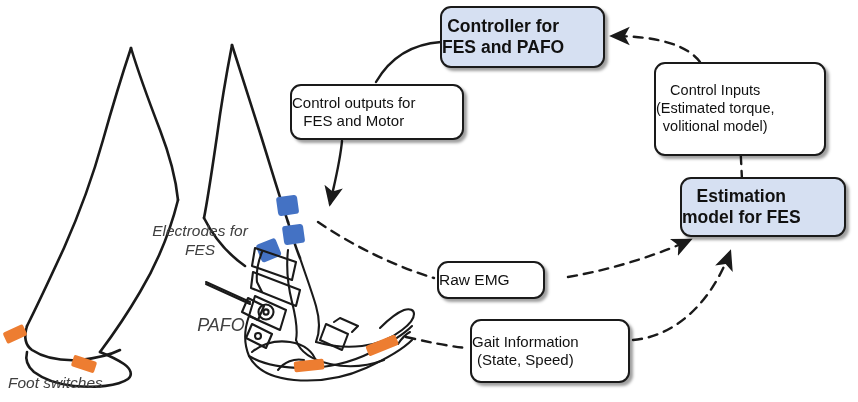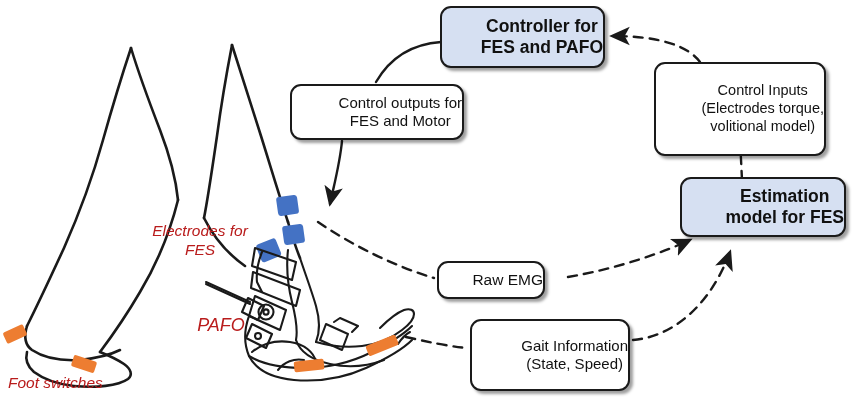--- a/index.html
+++ b/index.html
@@ -4,34 +4,34 @@
 <style>
   html,body{margin:0;padding:0;background:#ffffff;}
   body{width:858px;height:402px;overflow:hidden;
        font-family:"Liberation Sans", sans-serif;}
   #stage{position:relative;width:858px;height:402px;background:#fff;}
   #wires{position:absolute;left:0;top:0;width:858px;height:402px;}
   #figure{position:absolute;left:0;top:0;width:858px;height:402px;}
 
   .node{position:absolute;box-sizing:border-box;
         border:2px solid #1a1a1a;border-radius:11px;background:#ffffff;
-        display:flex;align-items:center;justify-content:flex-end;text-align:center;
+        display:flex;align-items:center;justify-content:flex-start;text-align:center;
         box-shadow:3px 3px 3px rgba(0,0,0,0.38);
         color:#111;line-height:1.22;}
   .node.accent{background:#D6E0F2;font-weight:bold;}
   .node .ln{display:block;white-space:nowrap;}
 
   #n-controller{left:440px;top:6px;width:165px;height:62px;font-size:17.5px;}
   #n-outputs   {left:290px;top:84px;width:174px;height:56px;font-size:15px;}
   #n-cinputs   {left:654px;top:62px;width:172px;height:94px;font-size:14.5px;}
   #n-estim     {left:680px;top:177px;width:166px;height:60px;font-size:17.5px;}
   #n-emg       {left:437px;top:261px;width:108px;height:38px;font-size:15.5px;}
-  #n-gait      {left:470px;top:319px;width:160px;height:72px;font-size:15px;}
+  #n-gait      {left:470px;top:319px;width:160px;height:64px;font-size:15px;}
 
-  .cap{position:absolute;font-style:italic;color:#b91c1c;text-align:center;
+  .cap{position:absolute;font-style:italic;color:#404040;text-align:center;
        line-height:1.22;white-space:pre-line;}
   #cap-electrodes{left:140px;top:222px;width:120px;font-size:15.5px;}
   #cap-pafo{left:186px;top:315px;width:70px;font-size:18px;}
   #cap-foot{left:8px;top:374px;width:150px;font-size:15.5px;text-align:left;}
 </style>
 </head>
 <body>
 
 <div id="stage">
 
@@ -133,21 +133,21 @@
   <div class="node" id="n-outputs">
     <div>
       <span class="ln">Control outputs for</span>
       <span class="ln">FES and Motor</span>
     </div>
   </div>
 
   <div class="node" id="n-cinputs">
     <div>
       <span class="ln">Control Inputs</span>
-      <span class="ln">(Electrodes torque,</span>
+      <span class="ln">(Estimated torque,</span>
       <span class="ln">volitional model)</span>
     </div>
   </div>
 
   <div class="node accent" id="n-estim">
     <div>
       <span class="ln">Estimation</span>
       <span class="ln">model for FES</span>
     </div>
   </div>

